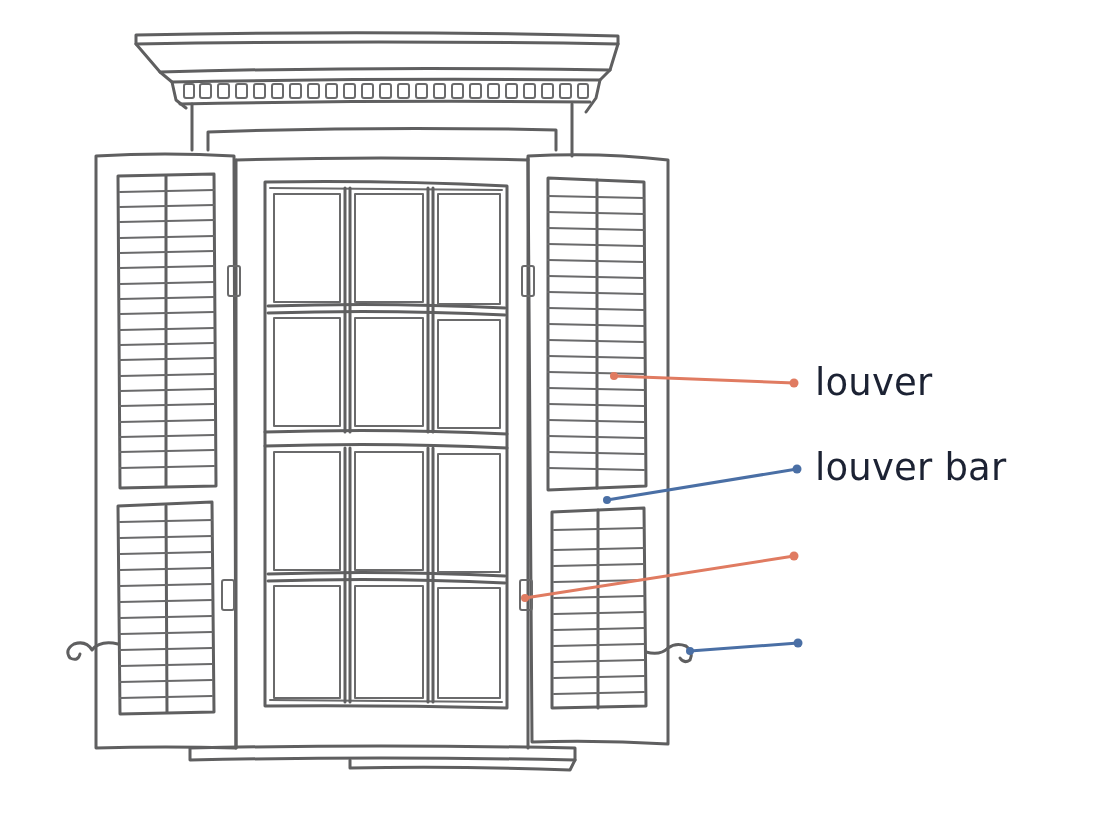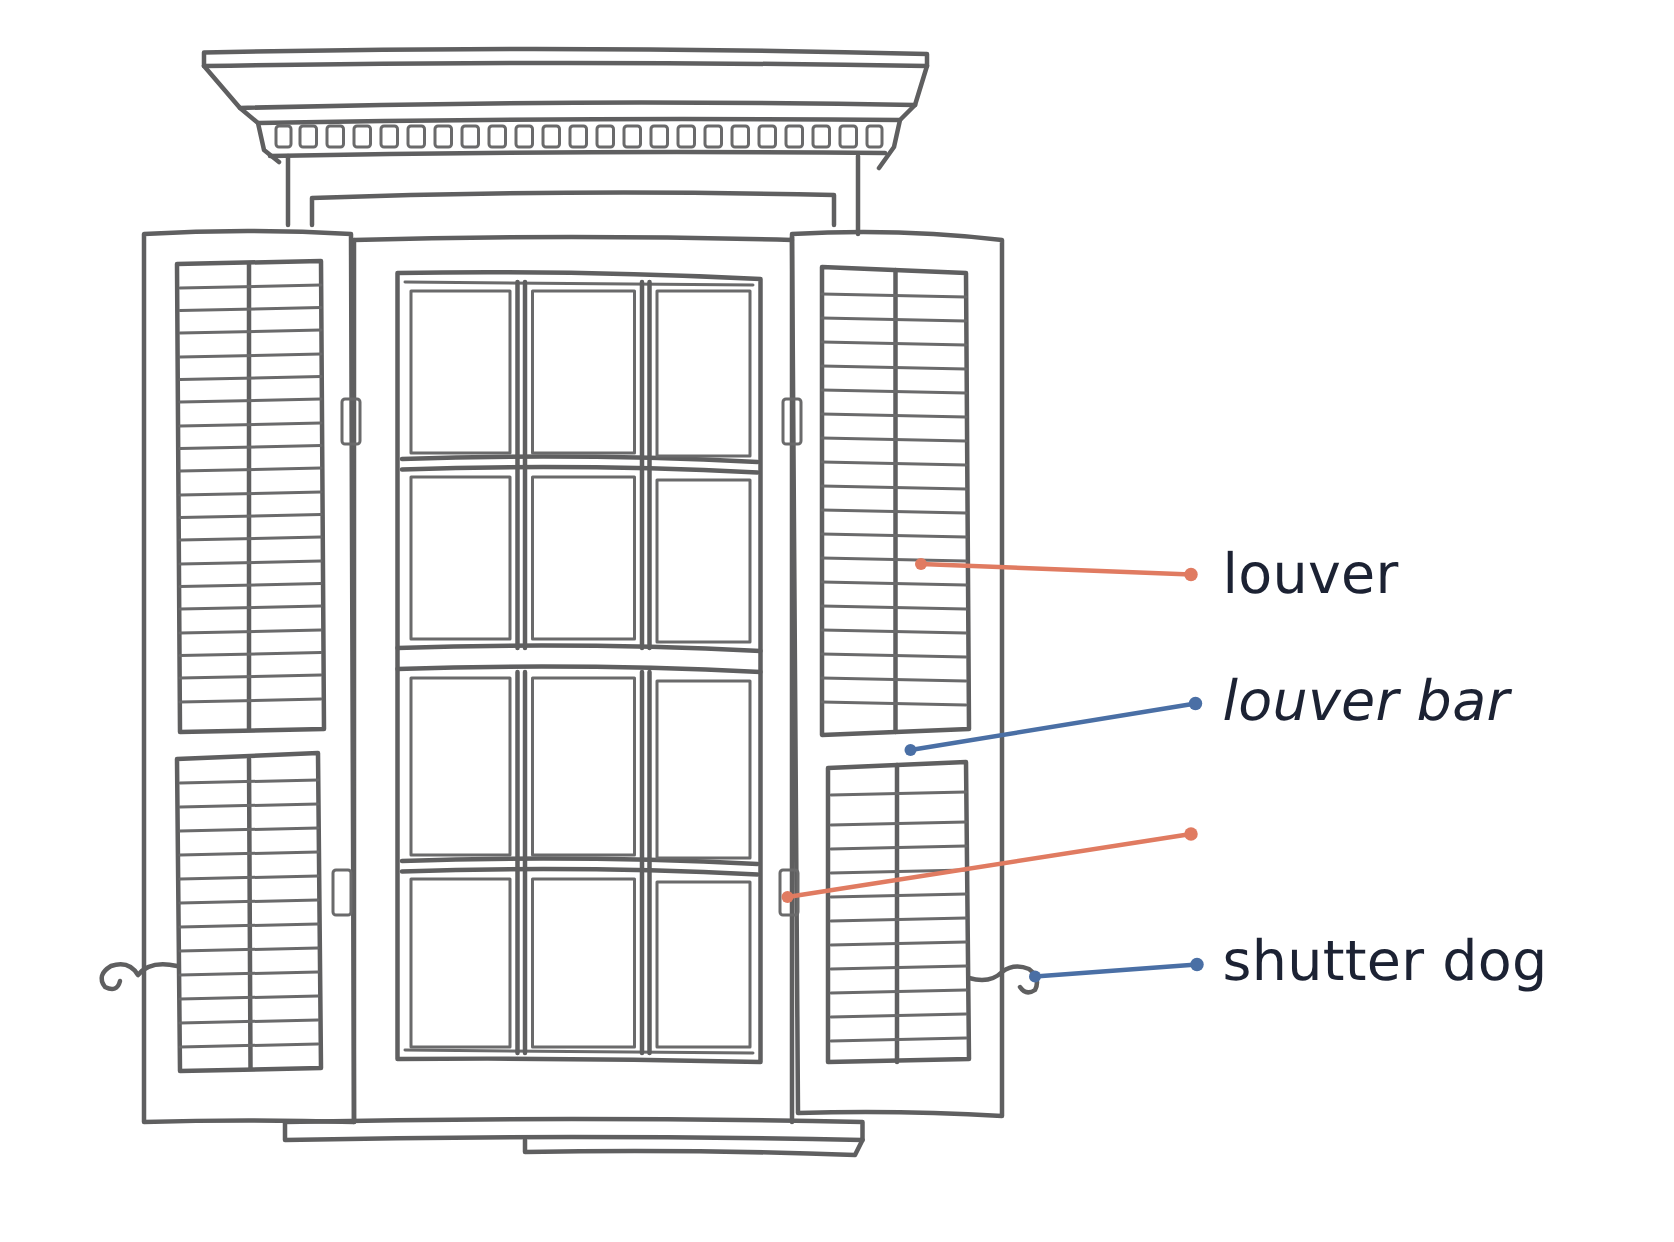--- a/index.html
+++ b/index.html
@@ -208,15 +208,14 @@
       <circle cx="794" cy="556" r="4.5" fill="#e07b61"></circle>
     </g>
     <g>
       <line x1="690" y1="651" x2="798" y2="643" stroke="#4a6fa5" stroke-width="3"></line>
       <circle cx="690" cy="651" r="4" fill="#4a6fa5"></circle>
       <circle cx="798" cy="643" r="4.5" fill="#4a6fa5"></circle>
     </g>
   </svg>
 
   <div class="label" style="left:815px; top:364px;">louver</div>
-  <div class="label" style="left:815px; top:449px;font-style:italic;">louver bar</div>
-  <div class="label" style="left:815px; top:622px;">shutter dog</div>
+  <div class="label" style="left:815px; top:449px;">louver bar</div>
 </div>
 
 </body></html>

